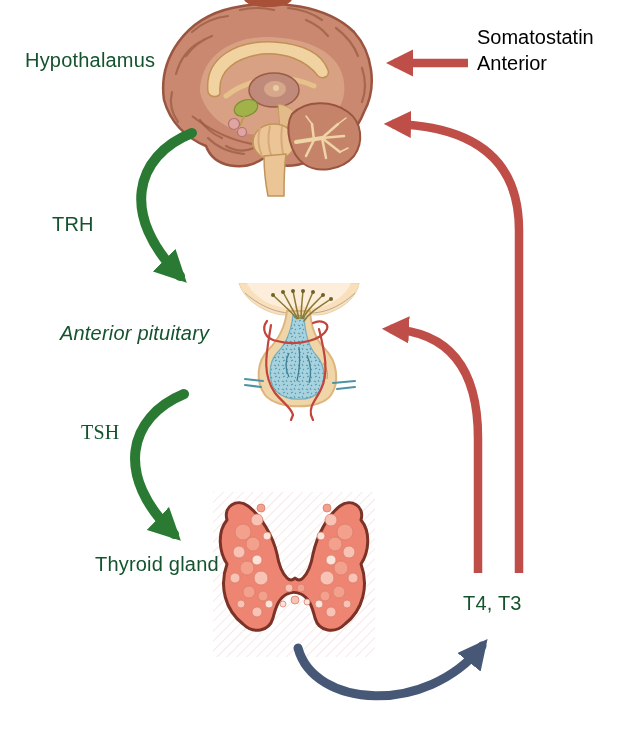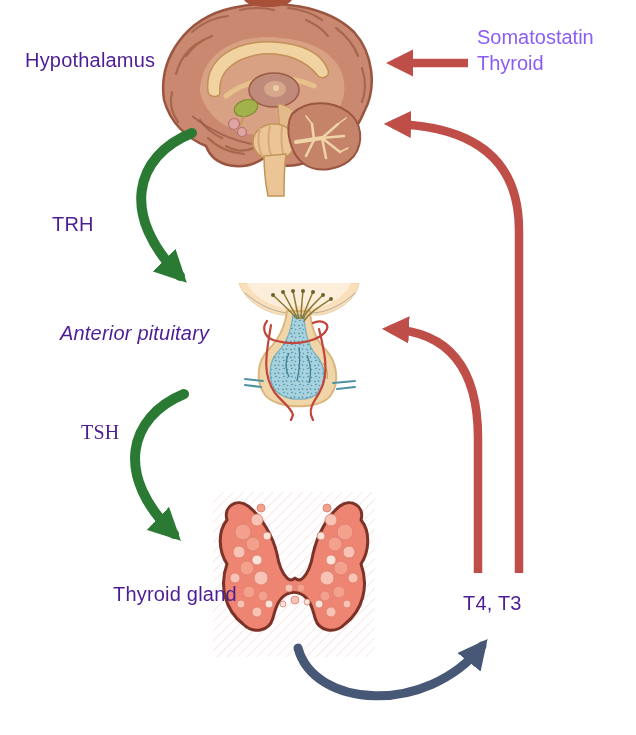--- a/index.html
+++ b/index.html
@@ -1,25 +1,25 @@
 <!DOCTYPE html>
 <html><head>
 <meta charset="utf-8">
 <style>
   html,body{margin:0;padding:0;background:#fff;}
   .canvas{position:relative;width:636px;height:735px;background:#ffffff;overflow:hidden;
           font-family:"Liberation Sans","DejaVu Sans",sans-serif;}
-  .lbl{position:absolute;font-size:20px;color:#4c1d95;white-space:nowrap;letter-spacing:.2px;}
+  .lbl{position:absolute;font-size:20px;color:#14532d;white-space:nowrap;letter-spacing:.2px;}
   .lbl-hypothalamus{left:25px;top:49px;}
   .lbl-trh{left:52px;top:213px;}
   .lbl-anterior{left:60px;top:322px;font-style:italic;}
   .lbl-tsh{left:81px;top:421px;font-family:Liberation Serif, serif;}
-  .lbl-thyroid{left:95px;top:583px;margin-left:18px;}
+  .lbl-thyroid{left:95px;top:553px;}
   .lbl-t4t3{left:463px;top:592px;}
-  .inhibitors{position:absolute;left:477px;top:24px;font-size:20px;color:#8b5cf6;line-height:26px;}
+  .inhibitors{position:absolute;left:477px;top:24px;font-size:20px;color:#000000;line-height:26px;}
   .art{position:absolute;}
   .art-brain{left:156px;top:-4px;}
   .art-pituitary{left:233px;top:283px;}
   .art-thyroid{left:213px;top:492px;}
   .overlay{position:absolute;left:0;top:0;}
 </style>
 </head>
 <body>
 
 <div class="canvas">
@@ -245,21 +245,21 @@
 
     <path d="M 478 573 L 478 438 Q 478 333 390 329" fill="none" stroke-width="8.5" marker-end="url(#head-red)" stroke="#bf4e48"></path>
 
     <path d="M 298 648 C 314 708 426 716 482 646" fill="none" stroke-width="9" stroke-linecap="round" marker-end="url(#head-blue)" stroke="#475877"></path>
   </svg>
 
   <div class="lbl lbl-hypothalamus">Hypothalamus</div>
 
   <div class="inhibitors">
     <div>Somatostatin</div>
-    <div>Thyroid</div>
+    <div>Anterior</div>
   </div>
 
   <div class="lbl lbl-trh">TRH</div>
 
   <div class="lbl lbl-anterior">Anterior pituitary</div>
 
   <div class="lbl lbl-tsh">TSH</div>
 
   <div class="lbl lbl-thyroid">Thyroid gland</div>
 

